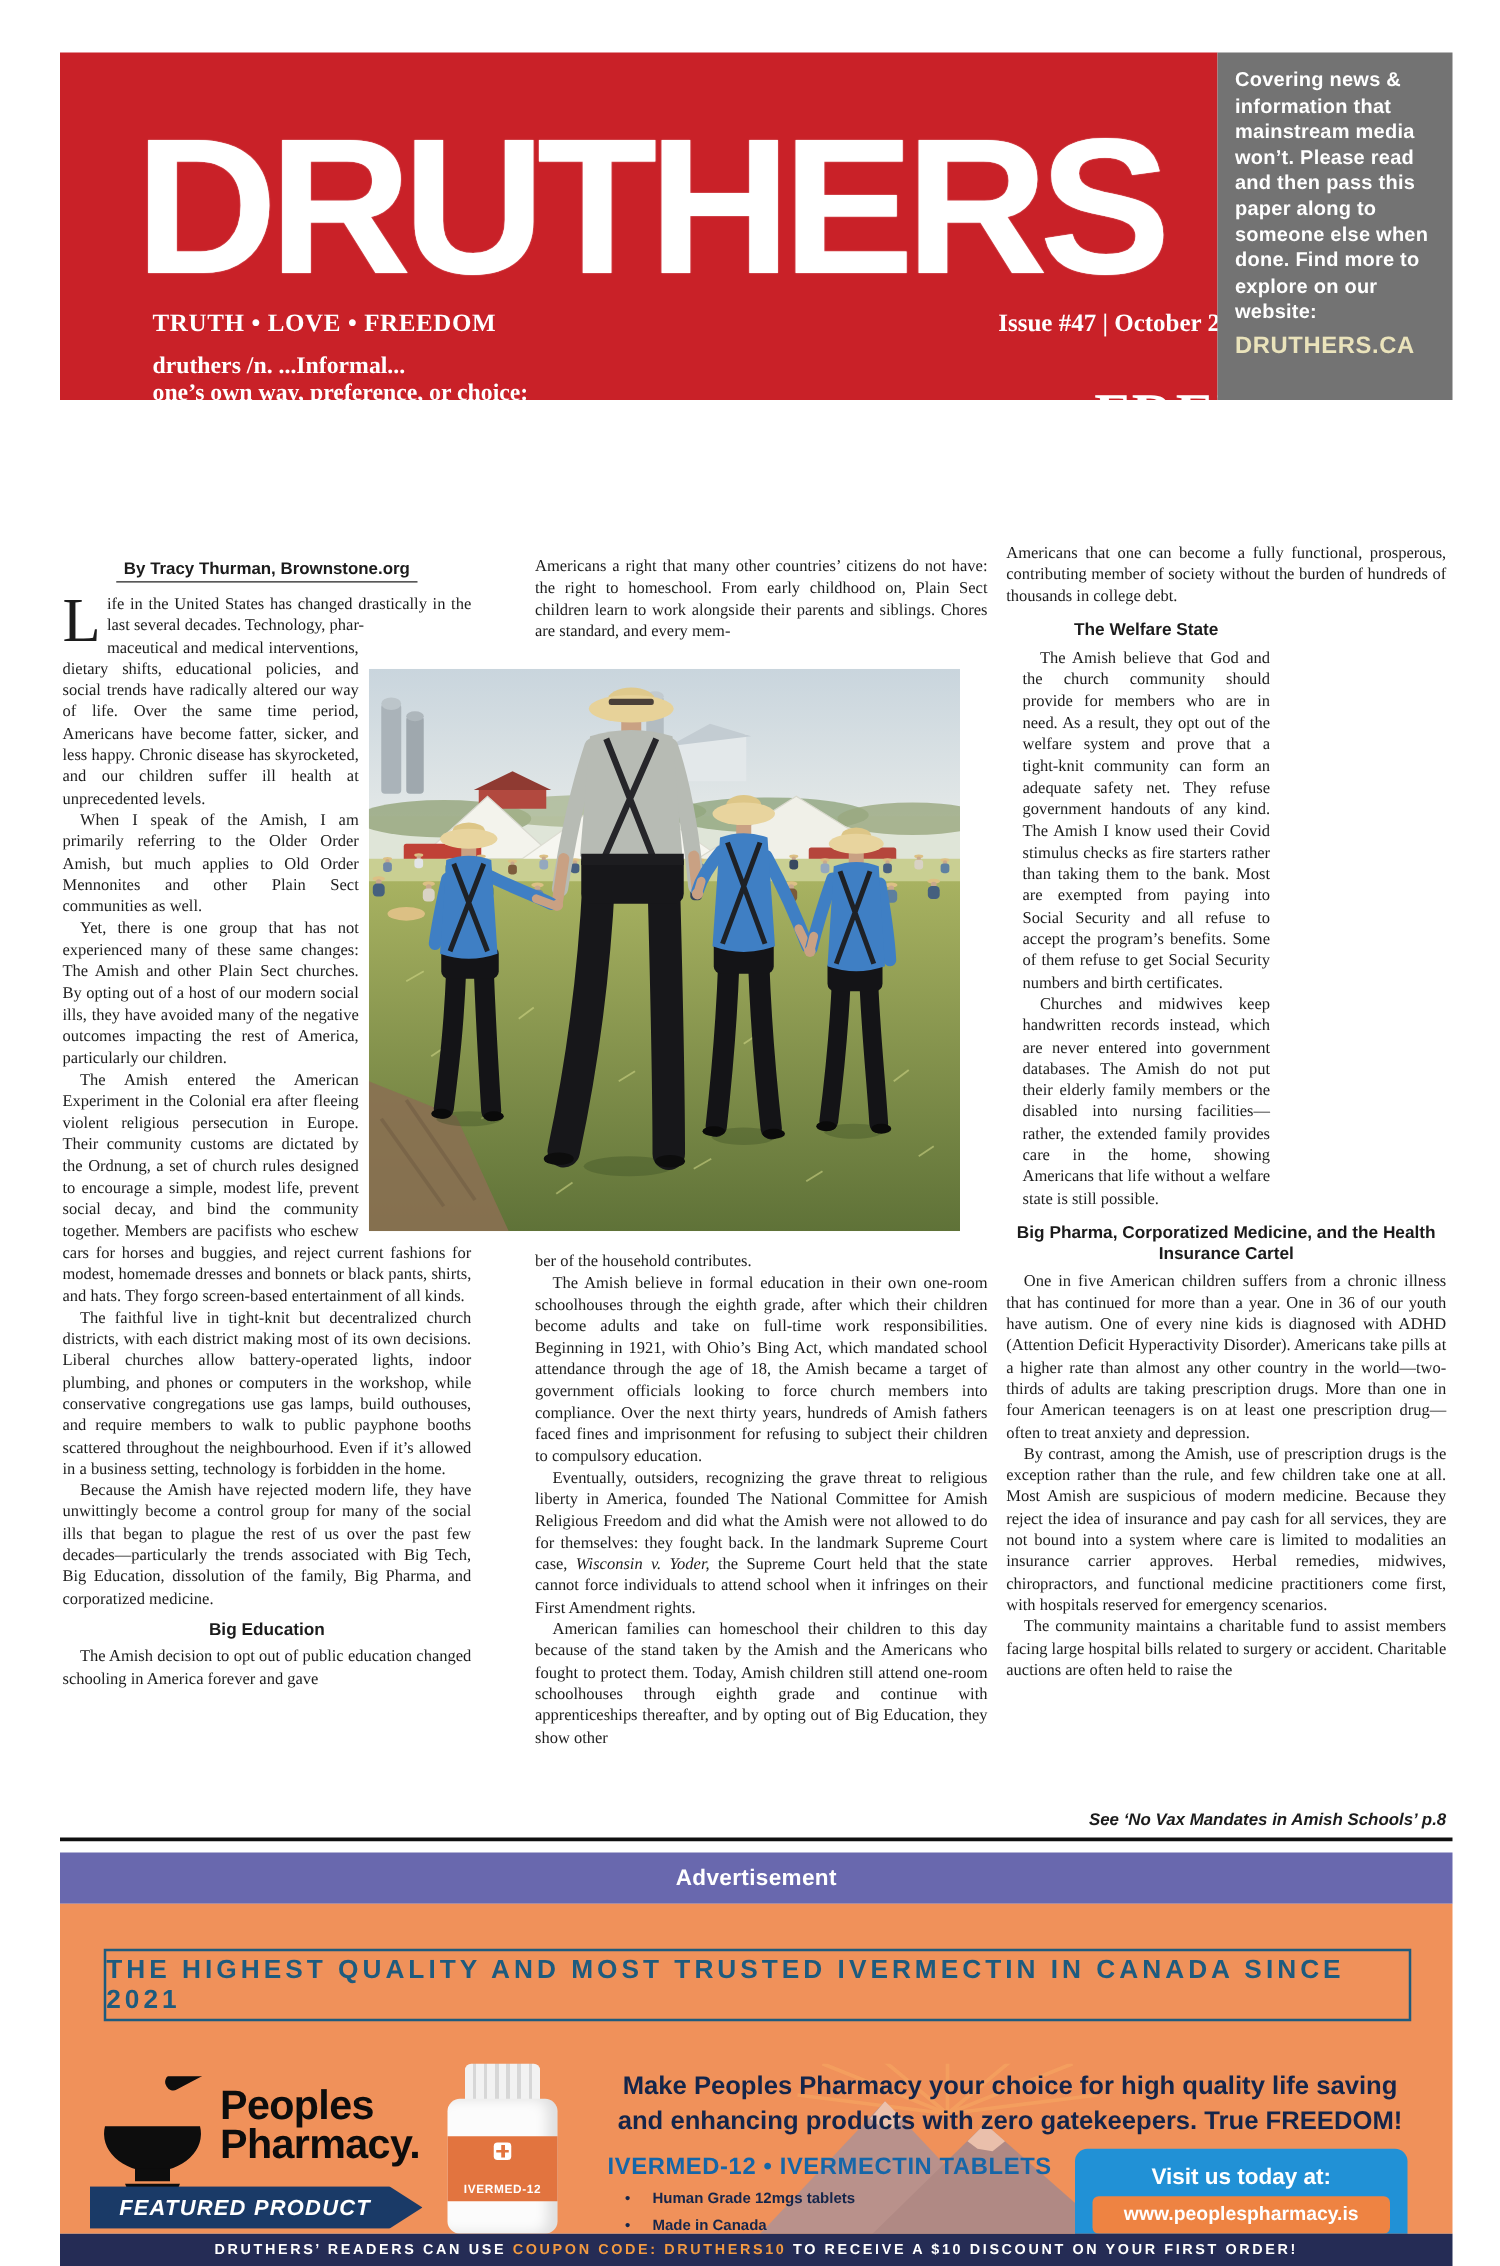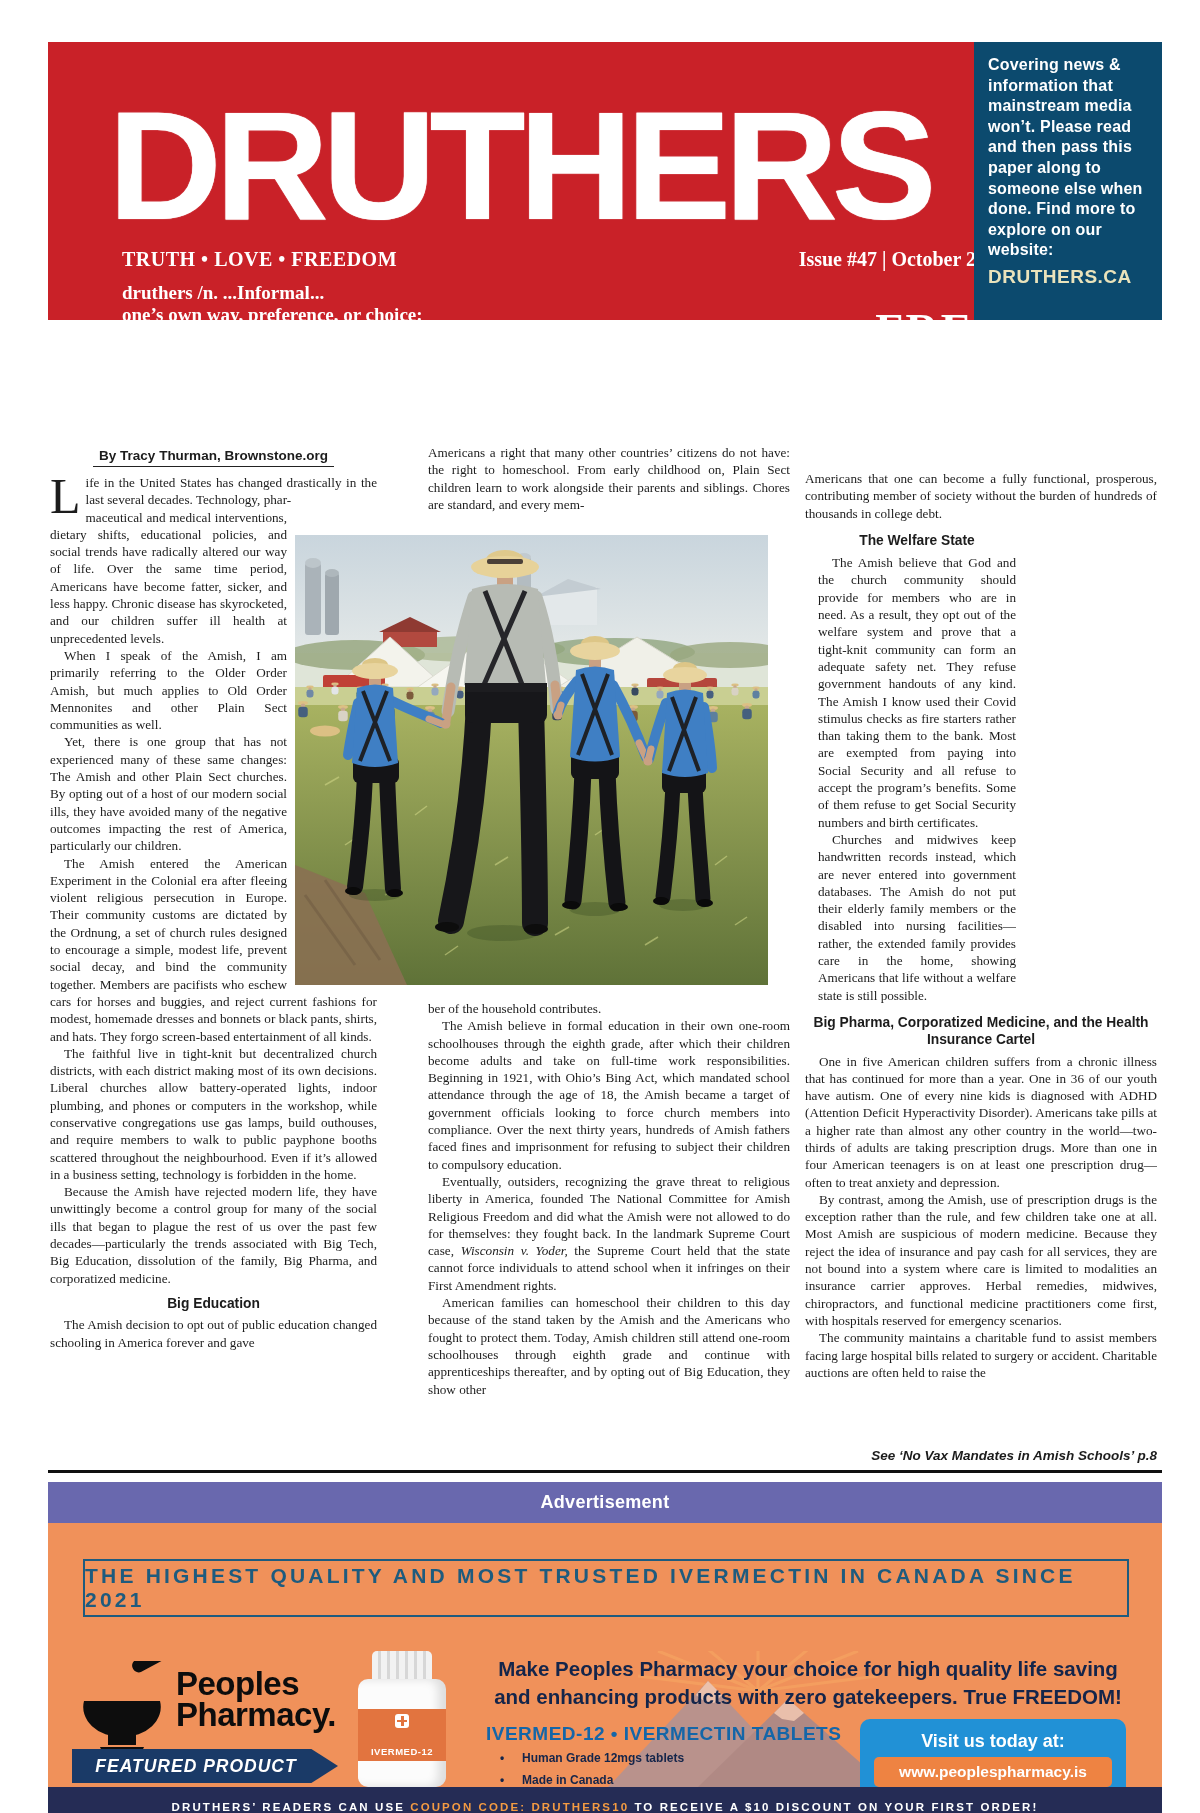--- a/index.html
+++ b/index.html
@@ -2,21 +2,21 @@
 <html><head>
 <meta charset="utf-8">
 <style>
   html,body{margin:0;padding:0;background:#ffffff;}
   #page{position:relative;width:1200px;height:1813px;background:#fff;overflow:hidden;
         font-family:"Liberation Serif",serif;color:#1c1c1c;}
   .abs{position:absolute;}
 
   
   #masthead{left:48px;top:42px;width:926px;height:278px;background:#c92128;}
-  #promo-box{left:974px;top:42px;width:188px;height:278px;background:#0c4a6e;box-sizing:border-box;padding:13px 14px;}
+  #promo-box{left:974px;top:42px;width:188px;height:278px;background:#737373;box-sizing:border-box;padding:13px 14px;}
   #brand{left:60px;top:50px;width:900px;height:150px;color:#fff;
          font-family:"Liberation Sans",sans-serif;font-weight:700;font-size:158px;
          letter-spacing:-7px;line-height:150px;transform:scaleY(.98);transform-origin:top left;
          text-shadow:0 0 1px #fff;}
   #tagline{left:74px;top:206px;color:#fff;font-weight:700;font-size:20px;letter-spacing:.5px;}
   #issue{left:520px;top:206px;width:438px;text-align:right;color:#fff;font-weight:700;font-size:20px;}
   .defline{left:74px;color:#fff;font-weight:700;font-size:19px;}
   #free{left:640px;top:262px;width:318px;text-align:right;color:#fff;font-weight:700;font-size:46px;letter-spacing:2px;}
   #promo-text{color:#fff;font-family:"Liberation Sans",sans-serif;font-weight:700;
               font-size:16px;line-height:20.6px;letter-spacing:.2px;}
@@ -33,21 +33,21 @@
   .colbody{font-size:13.2px;line-height:17.3px;text-align:justify;}
   .colbody p{margin:0;text-indent:14px;}
   .colbody p.cont{text-indent:0;}
   .subhead{font-family:"Liberation Sans",sans-serif;font-weight:700;font-size:13.8px;
            margin:8px 0 4px 0;text-indent:0 !important;text-align:center;}
   #left-col{left:50px;top:474px;width:327px;}
   .dropcap{float:left;font-size:50px;line-height:40px;height:46px;padding:2px 5px 0 0;font-weight:400;}
   .photo-cut{float:right;width:90px;height:479px;}
   #mid-top{left:428px;top:444px;width:362px;}
   #mid-bottom{left:428px;top:1000px;width:362px;}
-  #right-col{left:805px;top:470px;width:352px;}
+  #right-col{left:805px;top:433px;width:352px;}
   #right-narrow{width:198px;margin-left:13px;}
   #right-narrow .subhead{text-align:center;margin:10px 0 5px 0;}
   #see-ref{left:805px;top:1448px;width:352px;text-align:right;
            font-family:"Liberation Sans",sans-serif;font-weight:700;font-style:italic;font-size:13.5px;}
 
   
   #photo{left:295px;top:535px;width:473px;height:450px;overflow:hidden;}
 
   
   #ad-rule{left:48px;top:1470px;width:1114px;height:3px;background:#101010;}
@@ -85,21 +85,21 @@
   .bullet-row .dot{display:inline-block;width:22px;}
   #visit-box{position:absolute;left:812px;top:196px;width:266px;height:80px;background:#2191d6;
              border-radius:10px;display:flex;flex-direction:column;align-items:center;justify-content:center;gap:5px;}
   #visit-label{color:#fff;font-family:"Liberation Sans",sans-serif;font-weight:700;font-size:18px;}
   #visit-url{width:238px;height:30px;background:#ee8342;border-radius:5px;color:#fff;
              font-family:"Liberation Sans",sans-serif;font-weight:700;font-size:15.5px;
              display:flex;align-items:center;justify-content:center;}
   #mountains{position:absolute;left:500px;top:128px;width:420px;height:136px;pointer-events:none;}
 
   #footer-bar{left:48px;top:1787px;width:1114px;height:26px;background:#252c55;
-              display:flex;align-items:flex-end;justify-content:center;
+              display:flex;align-items:center;justify-content:center;
               font-family:"Liberation Sans",sans-serif;font-weight:700;font-size:11.5px;
               letter-spacing:2.1px;color:#fff;white-space:pre;}
   #footer-bar .coupon{color:#f49b42;}
 </style>
 </head>
 <body>
 
 <div id="page">
 
   <div id="masthead" class="abs">

